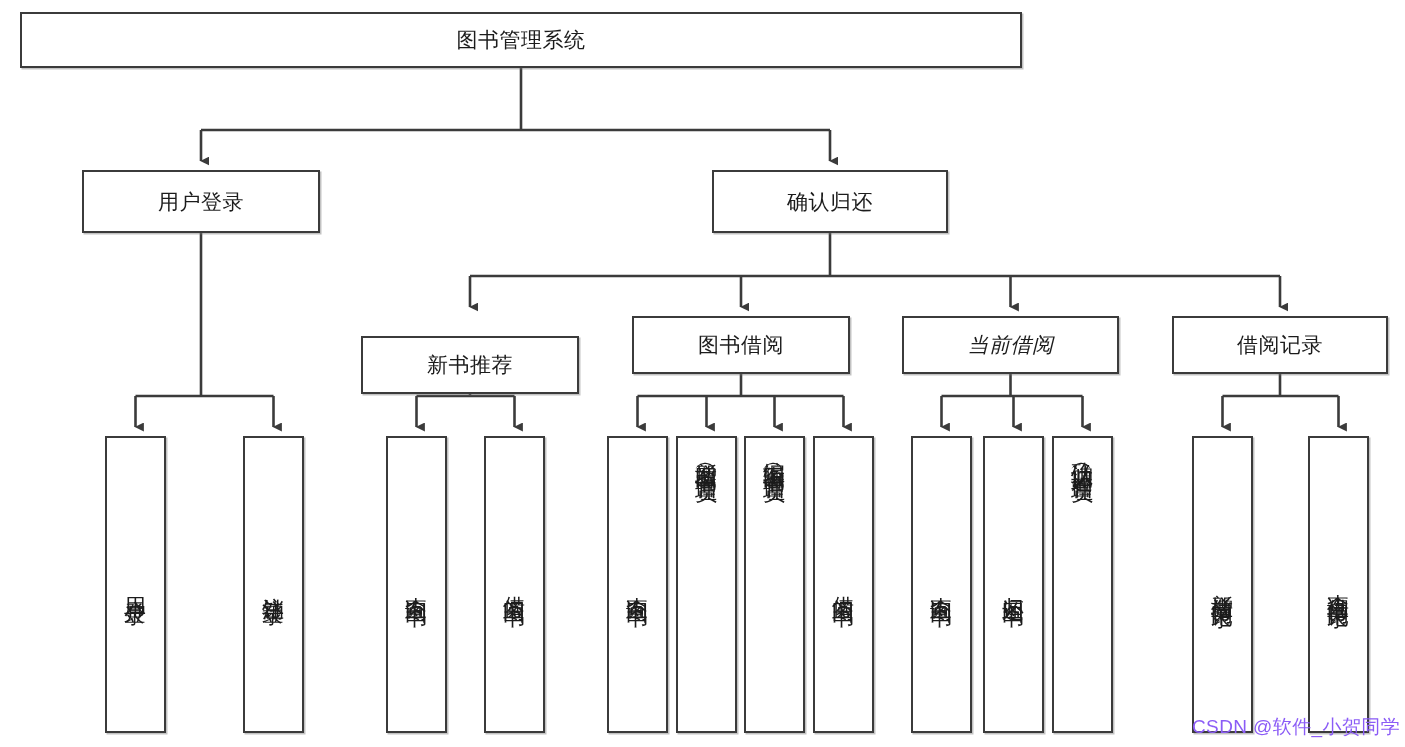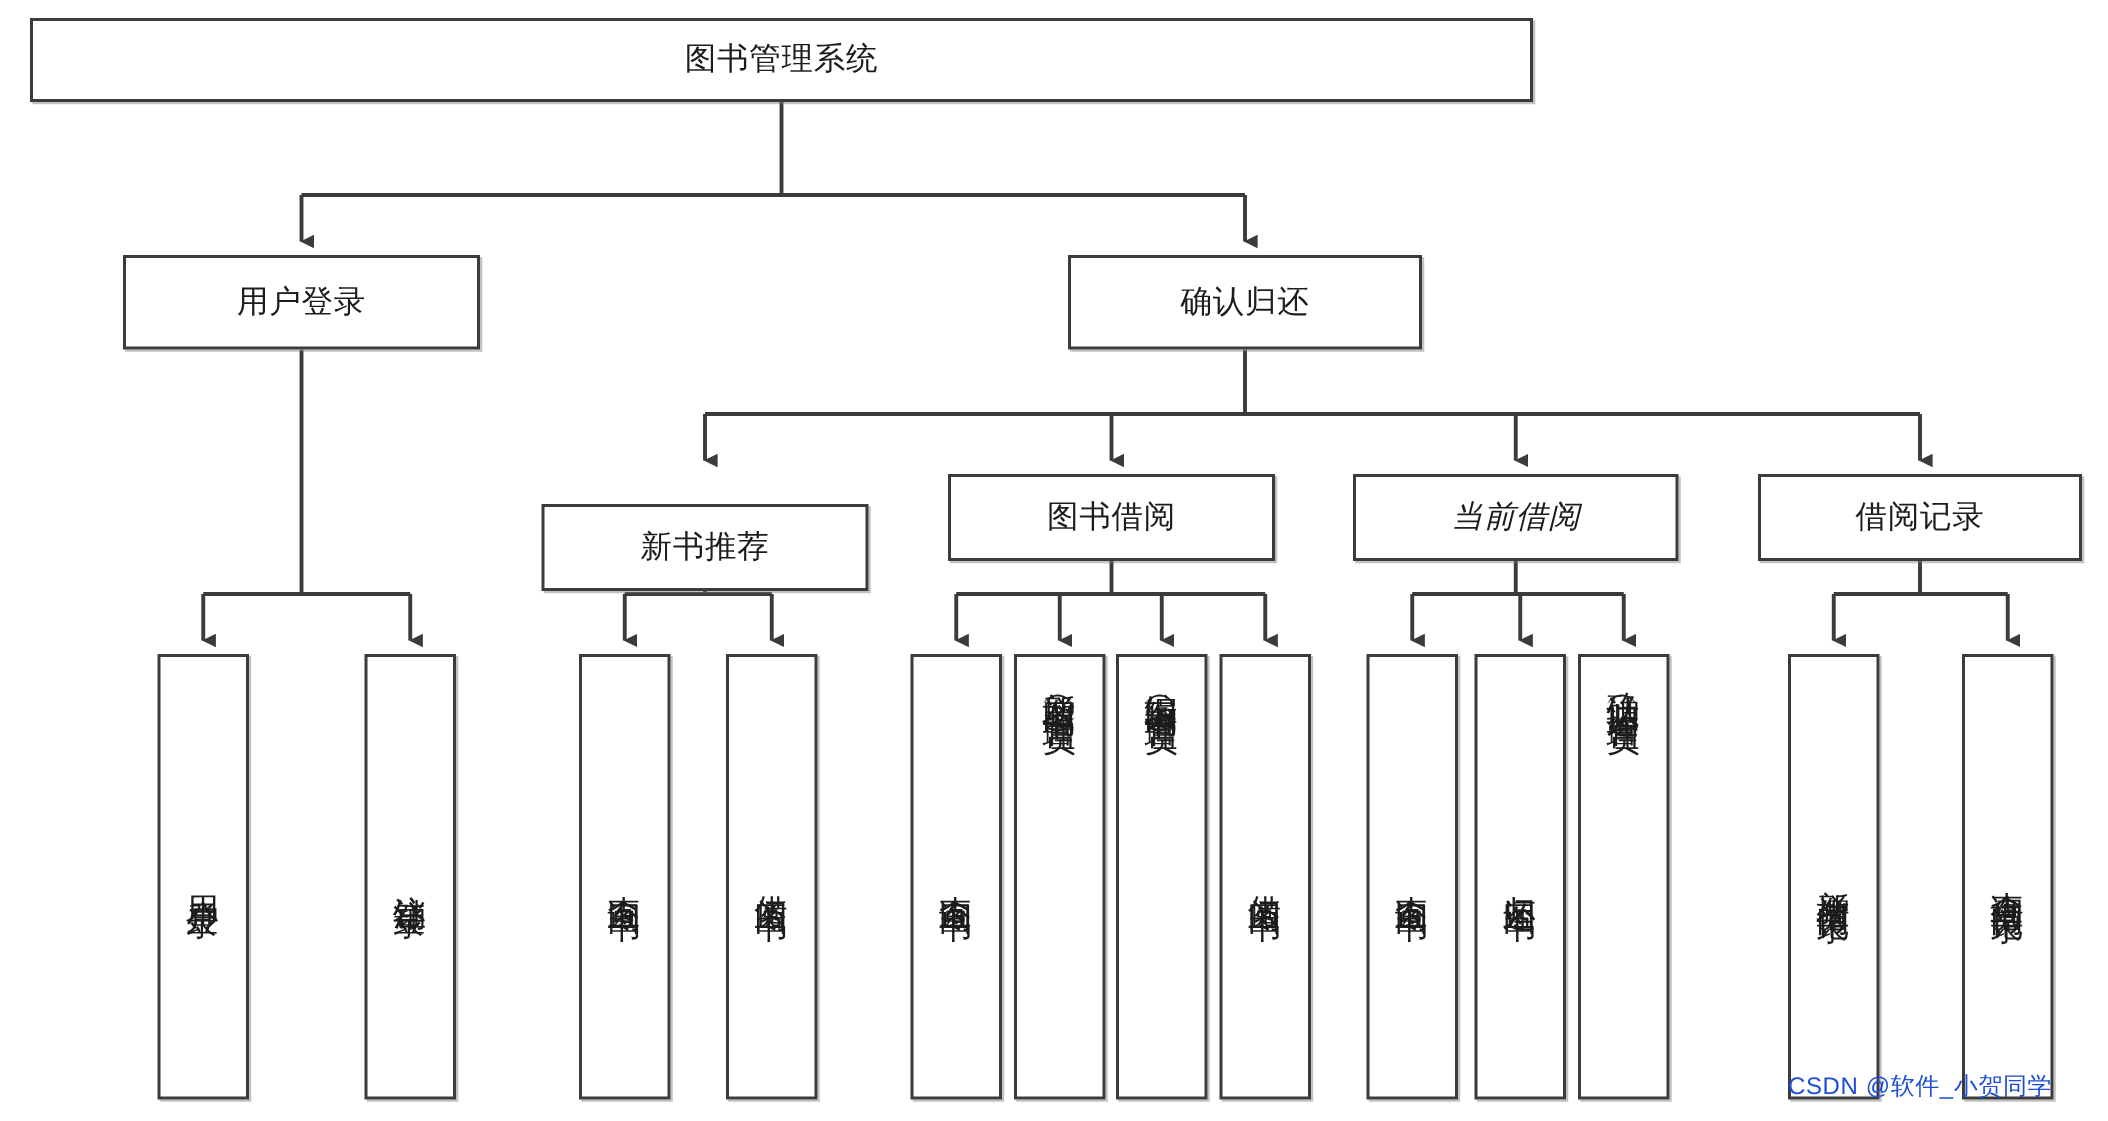--- a/index.html
+++ b/index.html
@@ -61,22 +61,22 @@
     line-height: 1.32;
     letter-spacing: 3px;
     white-space: nowrap;
   }
   .node.v.mid {
     align-items: center;
     padding-top: 0;
   }
   .watermark {
     position: absolute;
-    font-size: 16px;
-    color: #1d4ed8;
+    font-size: 19px;
+    color: #8b5cf6;
     white-space: nowrap;
     letter-spacing: 0.4px;
   }
 </style>
 </head>
 <body>
 
 <div id="canvas">
   <svg id="wires" xmlns="http://www.w3.org/2000/svg">
     <defs>

